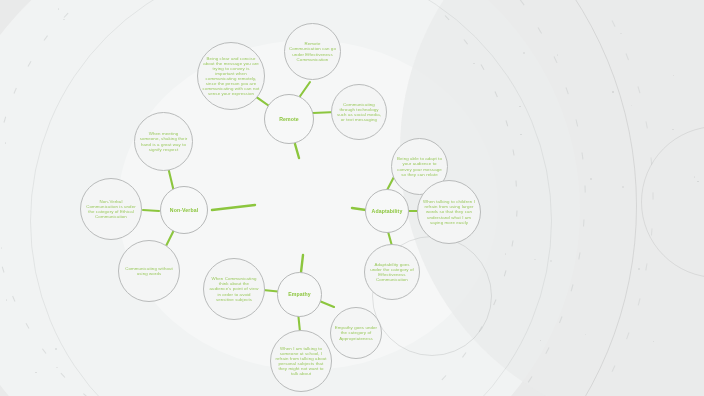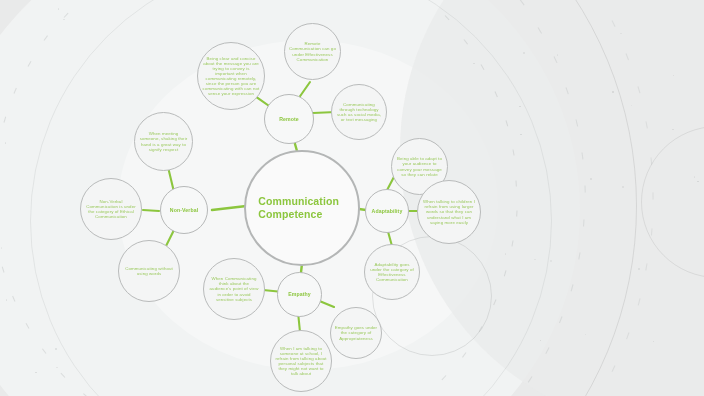--- a/index.html
+++ b/index.html
@@ -224,23 +224,20 @@
       <line x1="283" y1="292" x2="263" y2="290"></line>
       <line x1="298" y1="312" x2="300" y2="332"></line>
       <line x1="317" y1="300" x2="334" y2="307"></line>
 
       <line x1="385" y1="194" x2="396" y2="173"></line>
       <line x1="403" y1="211" x2="419" y2="211"></line>
       <line x1="387" y1="228" x2="392" y2="246"></line>
     </g>
   </svg>
 
-  <div class="node center" style="left:244px; top:150px; width:116px; height:116px;">
-    <span class="label">Communication Competence</span>
-  </div>
 
   <div class="node branch" style="left:264px; top:94px; width:50px; height:50px;">
     <span class="label">Remote</span>
   </div>
   <div class="node leaf" style="left:197px; top:42px; width:68px; height:68px;">
     <span class="label">Being clear and concise about the message you are trying to convey is important when communicating remotely, since the person you are communicating with can not sense your expression</span>
   </div>
   <div class="node leaf" style="left:284px; top:23px; width:57px; height:57px;">
     <span class="label">Remote Communication can go under Effectiveness Communication</span>
   </div>

